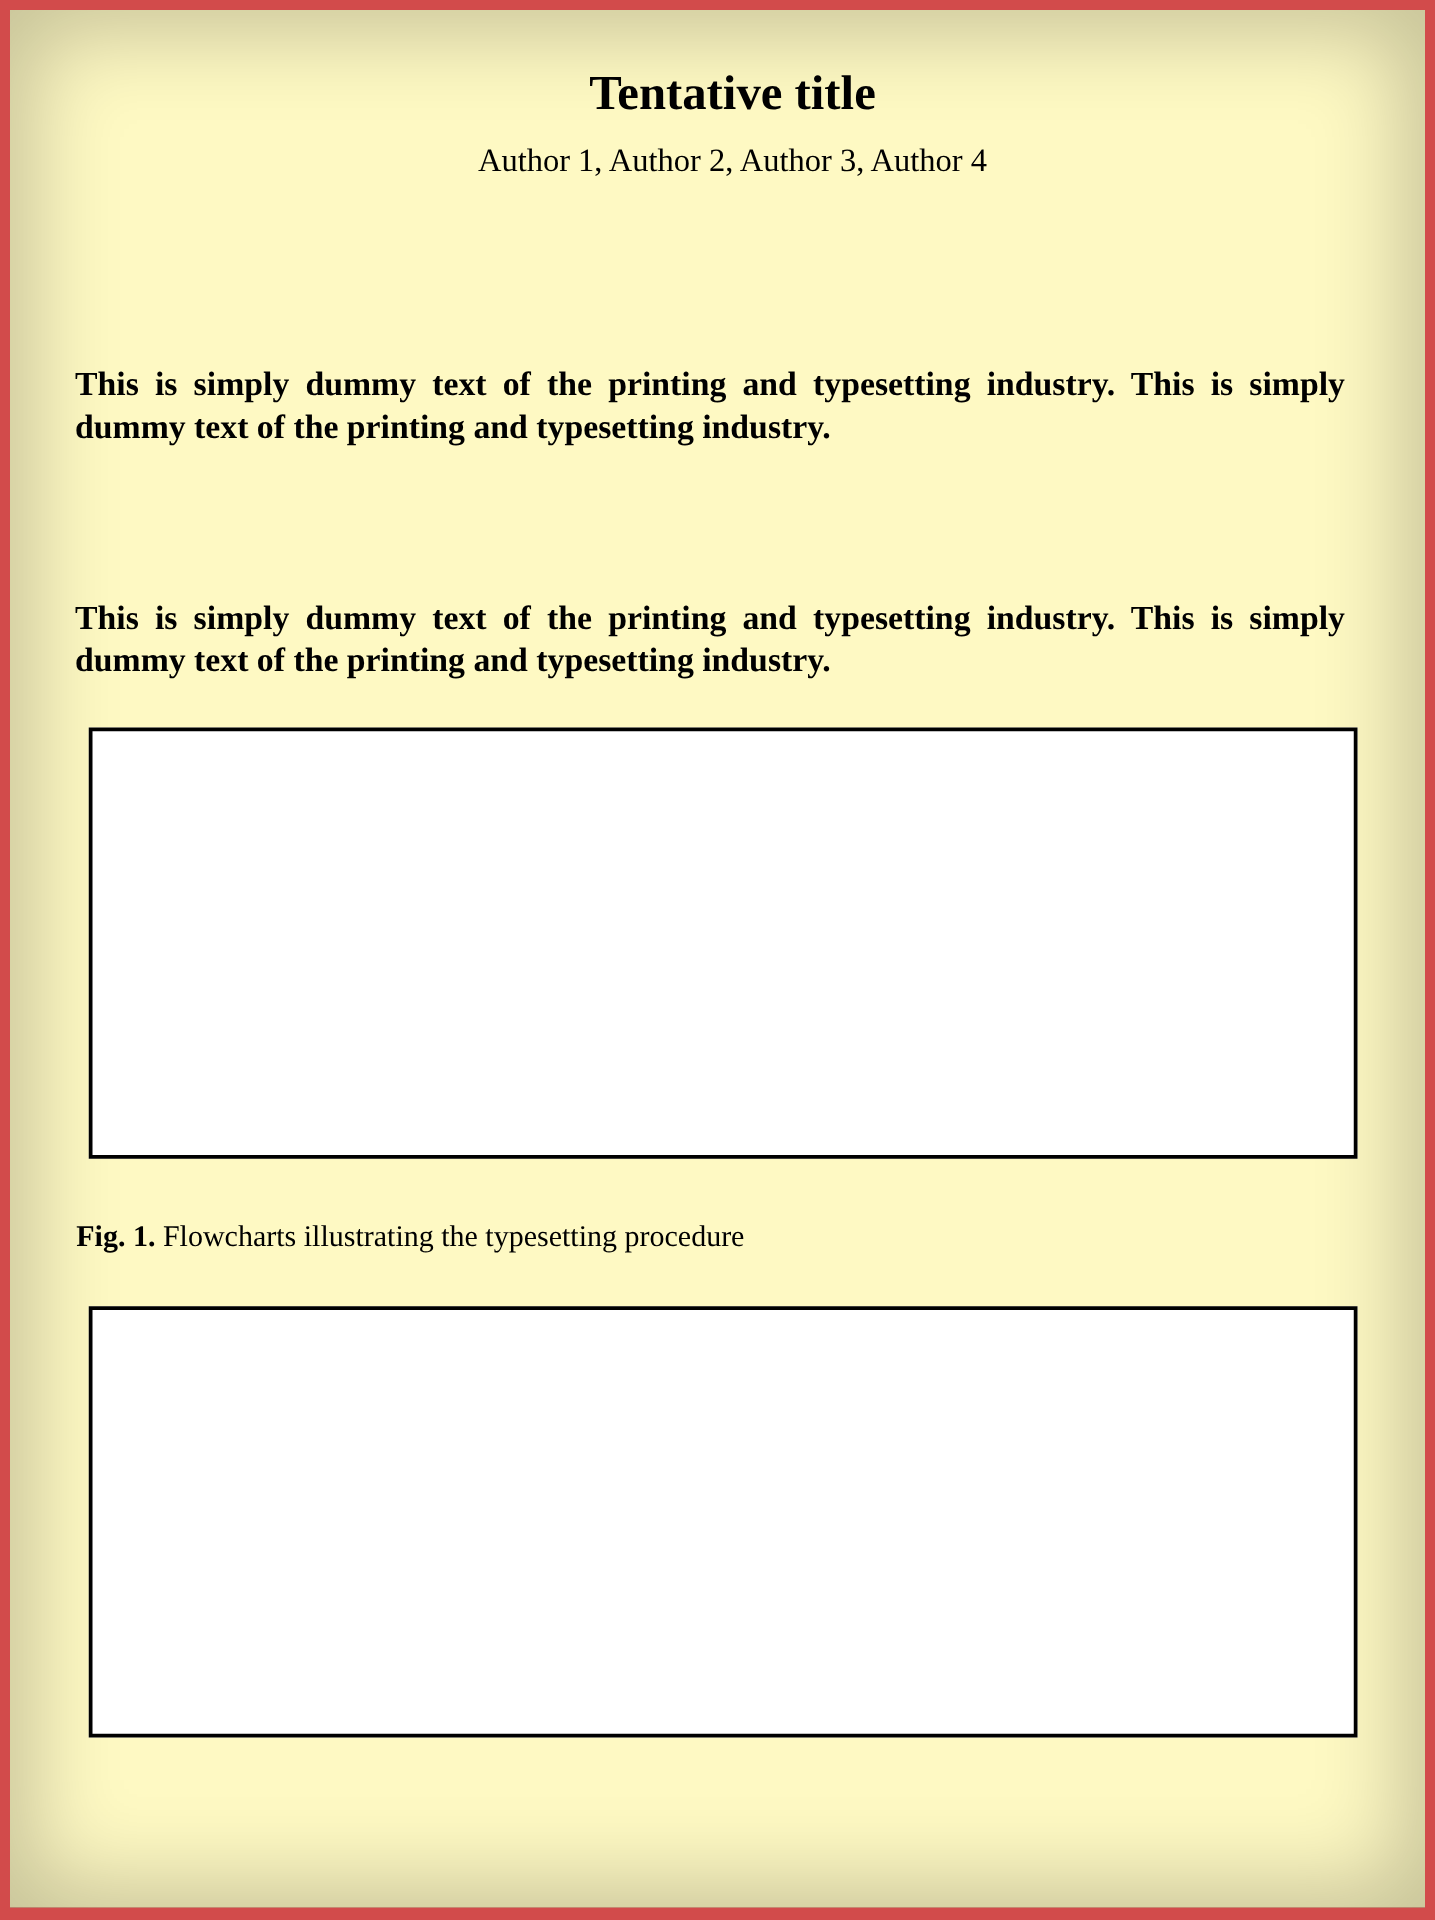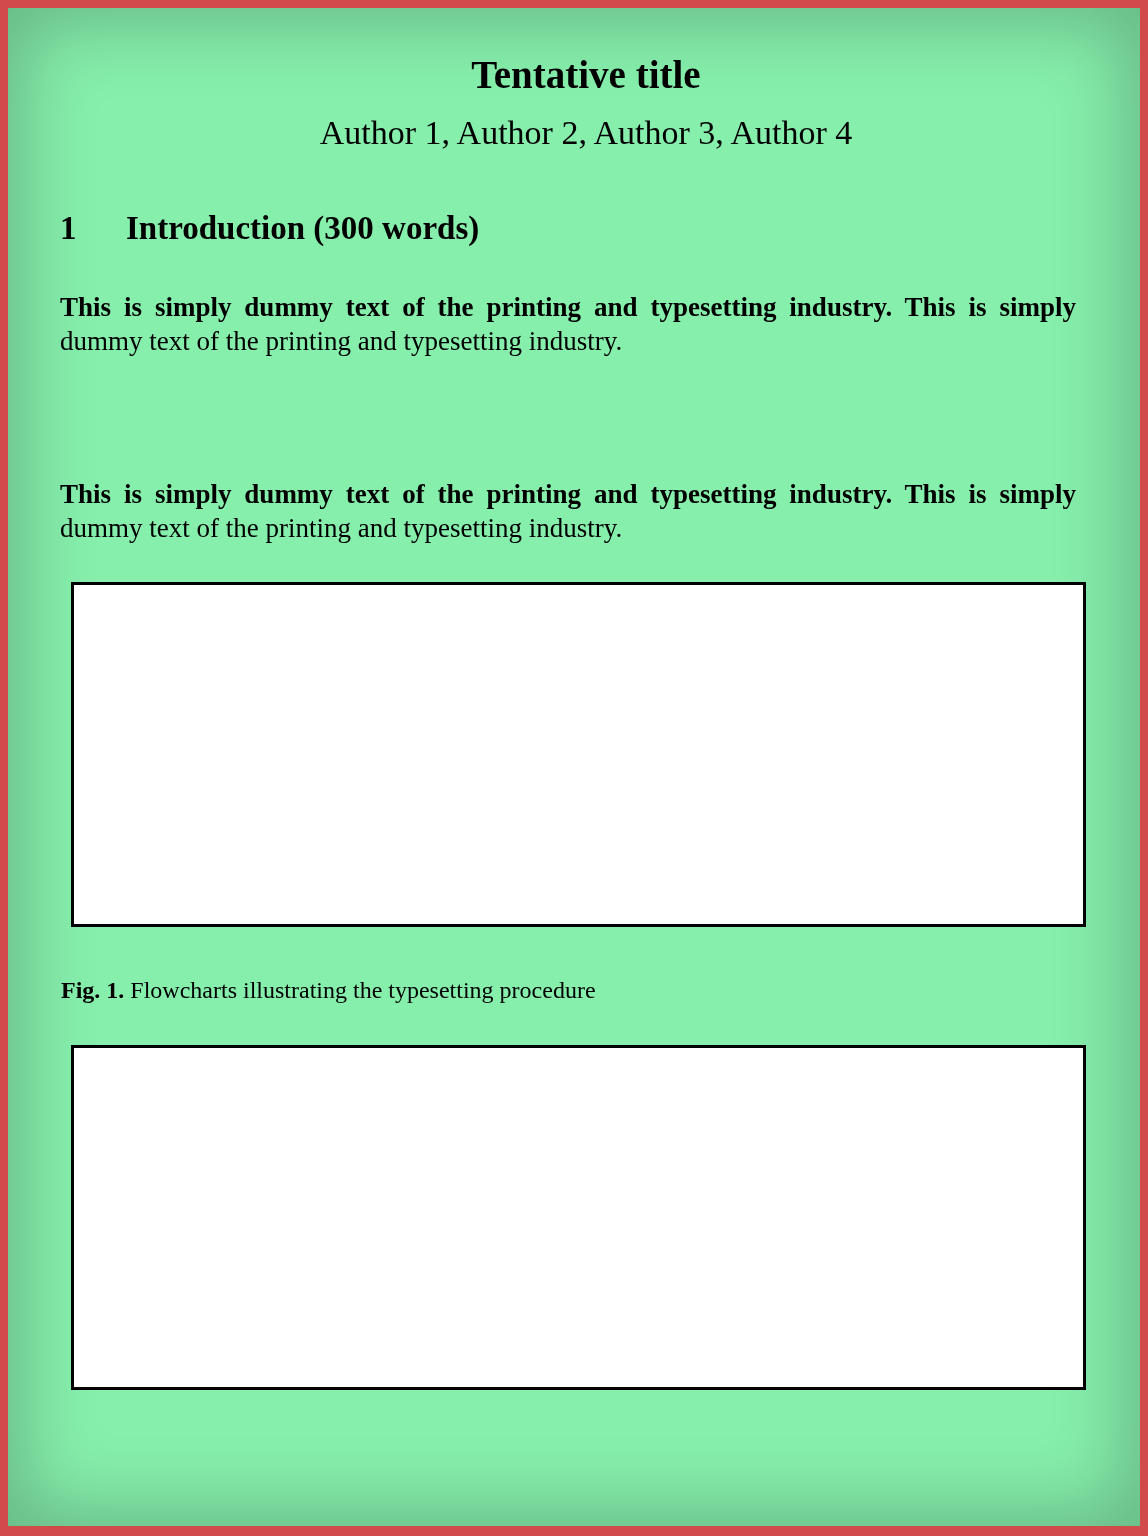--- a/index.html
+++ b/index.html
@@ -7,51 +7,51 @@
     width: 1148px; height: 1536px;
     background: #d24b4b;
     position: relative;
     overflow: hidden;
     font-family: "Liberation Serif", "DejaVu Serif", serif;
     color: #000;
   }
   .page {
     position: absolute;
     left: 8px; top: 8px; right: 8px; bottom: 10px;
-    background: #86efac;
+    background: #fef9c3;
     box-shadow: inset 0 0 70px 18px rgba(0,0,0,0.22);
     overflow: hidden;
   }
   .abs { position: absolute; white-space: nowrap; }
   .title {
     left: 0; right: 0; top: 44px;
     text-align: center;
     font-weight: bold; font-size: 39px;
     padding-left: 24px;
   }
   .authors {
     left: 0; right: 0; top: 106px;
     text-align: center;
-    font-size: 34px;
+    font-size: 26px;
     padding-left: 24px;
   }
   .heading {
     left: 52px; font-weight: bold; font-size: 33px;
   }
   .heading .num { display: inline-block; width: 66px; }
   .h1 { top: 202px; }
   .h2 { top: 389px; }
   .h2 .num { width: 68px; }
   .para {
     left: 52px; width: 1016px;
     font-size: 27px; line-height: 34px;
     white-space: normal;
   }
   .para .line1 { display: block; text-align: justify; text-align-last: justify; font-weight: bold; }
-  .para .line2 { display: block; }
+  .para .line2 { display: block; font-weight: bold; }
   .p1 { top: 282px; }
   .p2 { top: 469px; }
   .figbox {
     position: absolute;
     left: 63px; width: 1009px;
     border: 3px solid #000;
     background: #fff;
   }
   .box1 { top: 574px; height: 339px; }
   .box2 { top: 1037px; height: 339px; }
@@ -61,23 +61,20 @@
   .cap2 { top: 1431px; }
 </style>
 </head>
 <body>
 
 <div class="page">
 
   <div class="abs title">Tentative title</div>
   <div class="abs authors">Author 1, Author 2, Author 3, Author 4</div>
 
-  <div class="abs heading h1">
-    <span class="num">1</span><span>Introduction (300 words)</span>
-  </div>
 
   <div class="abs para p1">
     <span class="line1">This is simply dummy text of the printing and typesetting industry. This is simply</span>
     <span class="line2">dummy text of the printing and typesetting industry.</span>
   </div>
 
 
   <div class="abs para p2">
     <span class="line1">This is simply dummy text of the printing and typesetting industry. This is simply</span>
     <span class="line2">dummy text of the printing and typesetting industry.</span>

